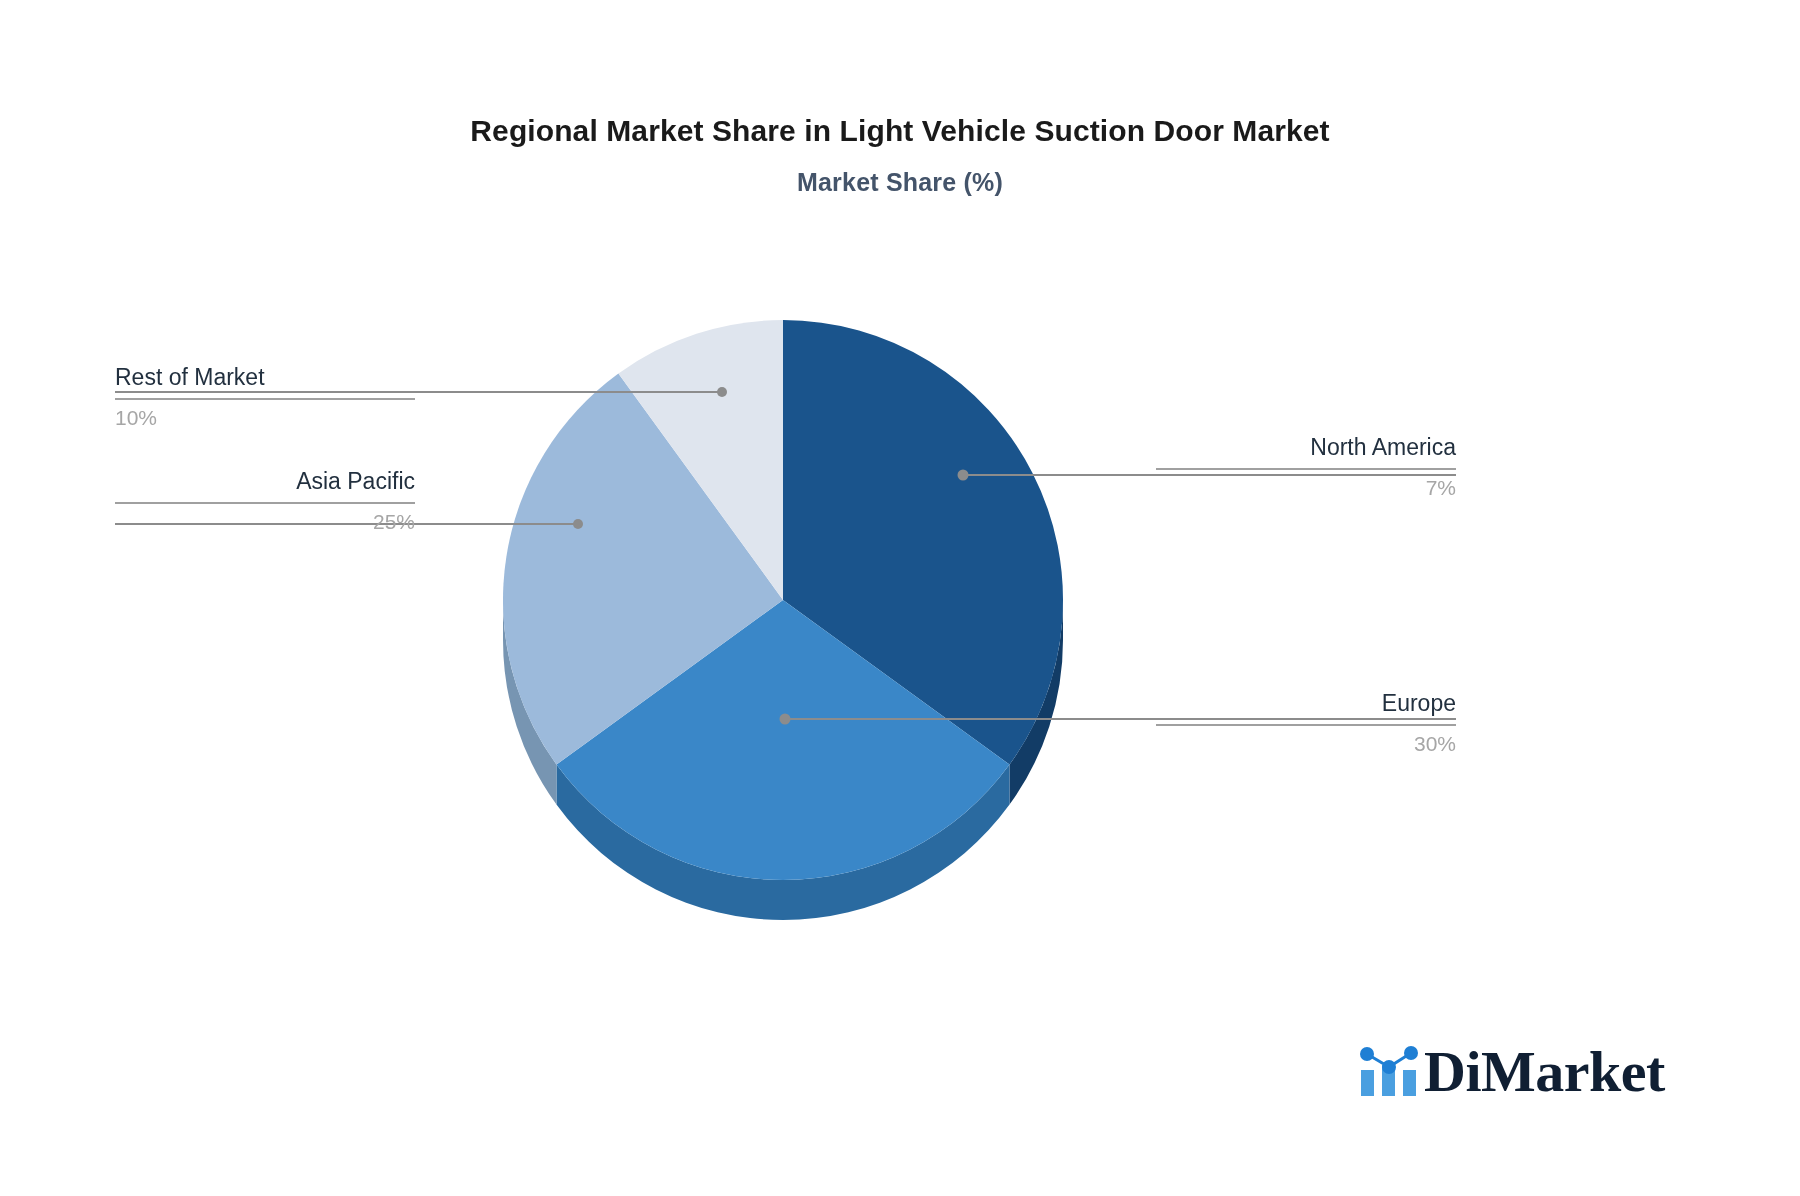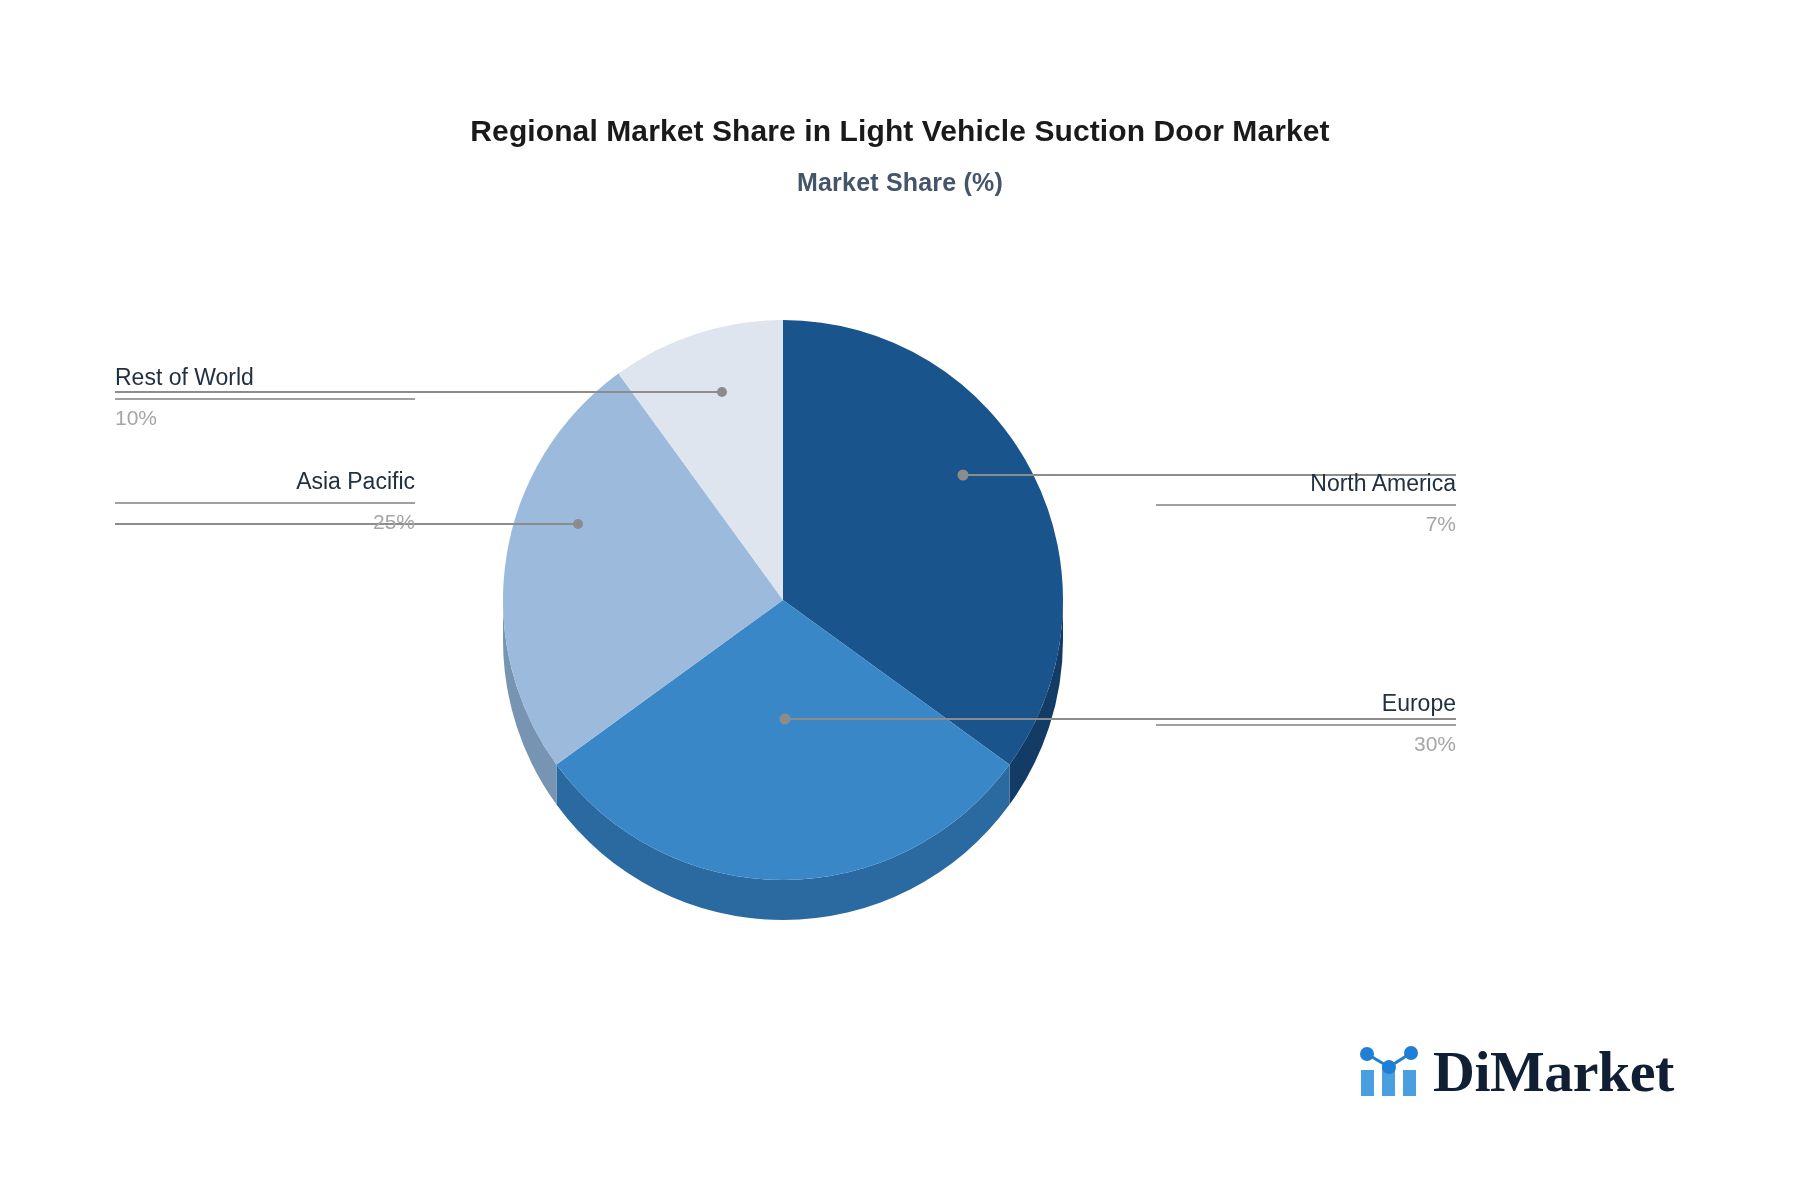--- a/index.html
+++ b/index.html
@@ -56,21 +56,21 @@
   .callout.left { text-align: left; }
   .callout.right { text-align: right; }
 
   
   .logo {
     position: absolute;
     left: 1358px;
     top: 1040px;
     display: flex;
     align-items: flex-end;
-    gap: 13px;
+    gap: 4px;
   }
   .logo-mark { display: block; }
   .logo-text {
     font-family: "Liberation Serif", "DejaVu Serif", serif;
     font-size: 58px;
     font-weight: bold;
     color: #101f33;
     line-height: 0.92;
     letter-spacing: -0.5px;
   }
@@ -113,40 +113,40 @@
       <line x1="722" y1="392" x2="115" y2="392"></line>
     </g>
     <g fill="#8c8c8c">
       <circle cx="963" cy="475" r="5.5"></circle>
       <circle cx="785" cy="719" r="5.5"></circle>
       <circle cx="578" cy="524" r="5"></circle>
       <circle cx="722" cy="392" r="5"></circle>
     </g>
   </svg>
 
-  <div class="callout right" style="right:344px; top:468px; width:300px;">
+  <div class="callout right" style="right:344px; top:432px; width:300px;">
     <div class="cl-name">North America</div>
     <div class="cl-rule"></div>
     <div class="cl-value">7%</div>
   </div>
 
   <div class="callout right" style="right:344px; top:688px; width:300px;">
     <div class="cl-name">Europe</div>
     <div class="cl-rule"></div>
     <div class="cl-value">30%</div>
   </div>
 
   <div class="callout left" style="left:115px; top:466px; width:300px;text-align:right;">
     <div class="cl-name">Asia Pacific</div>
     <div class="cl-rule"></div>
     <div class="cl-value">25%</div>
   </div>
 
   <div class="callout left" style="left:115px; top:362px; width:300px;">
-    <div class="cl-name">Rest of World</div>
+    <div class="cl-name">Rest of Market</div>
     <div class="cl-rule"></div>
     <div class="cl-value">10%</div>
   </div>
 
   <div class="logo">
     <svg class="logo-mark" width="62" height="58" viewBox="0 0 62 58">
       <polyline points="9,14 31,27 53,13" fill="none" stroke="#1f7fd4" stroke-width="3"></polyline>
       <rect x="3" y="30" width="13" height="26" fill="#4a9fe0"></rect>
       <rect x="24" y="24" width="13" height="32" fill="#4a9fe0"></rect>
       <rect x="45" y="30" width="13" height="26" fill="#4a9fe0"></rect>

